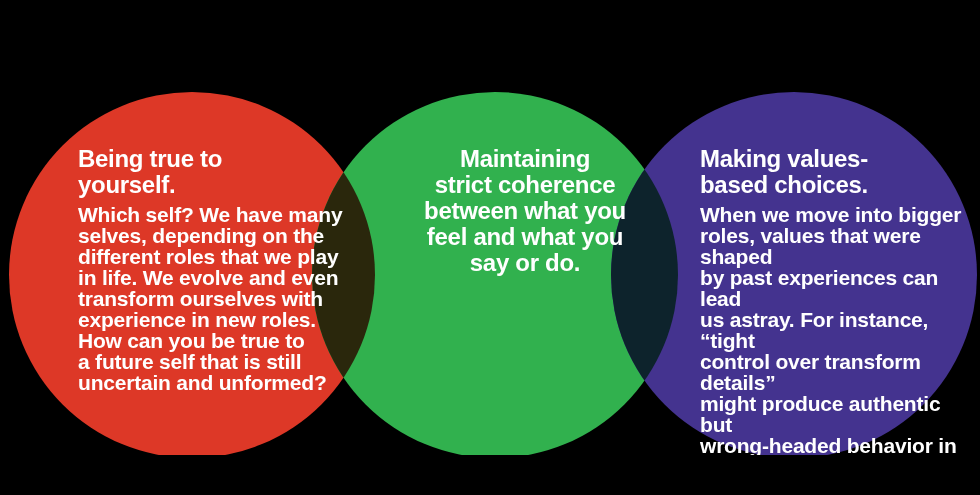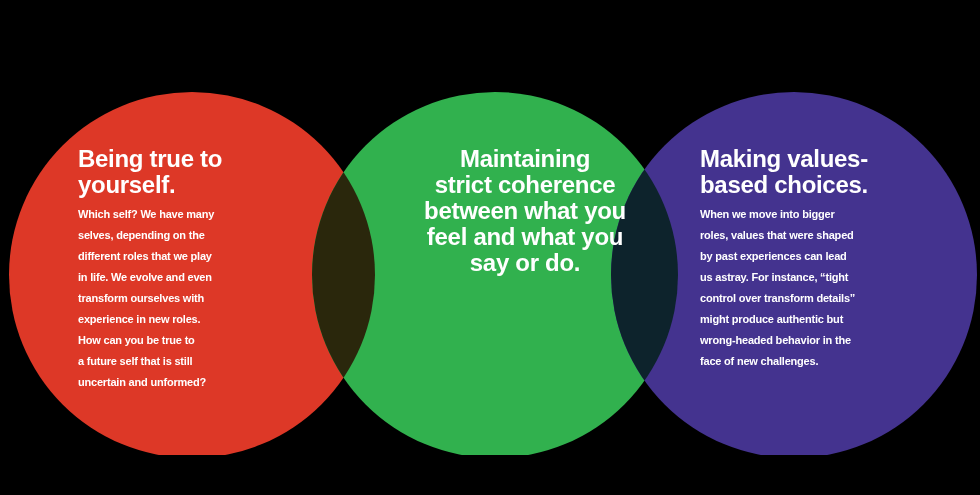--- a/index.html
+++ b/index.html
@@ -30,21 +30,21 @@
   .text-block h2 {
     margin: 0 0 6px 0;
     font-size: 24px;
     line-height: 26px;
     font-weight: bold;
     letter-spacing: -0.3px;
     white-space: pre-line;
   }
   .text-block p {
     margin: 0;
-    font-size: 11px;
+    font-size: 21px;
     line-height: 21px;
     font-weight: bold;
     letter-spacing: -0.2px;
     white-space: pre-line;
   }
   .block-red    { left: 78px;  top: 146px; }
   .block-green  { left: 390px; top: 146px; text-align: center; }
   .block-purple { left: 700px; top: 146px; }
 </style>
 </head>

